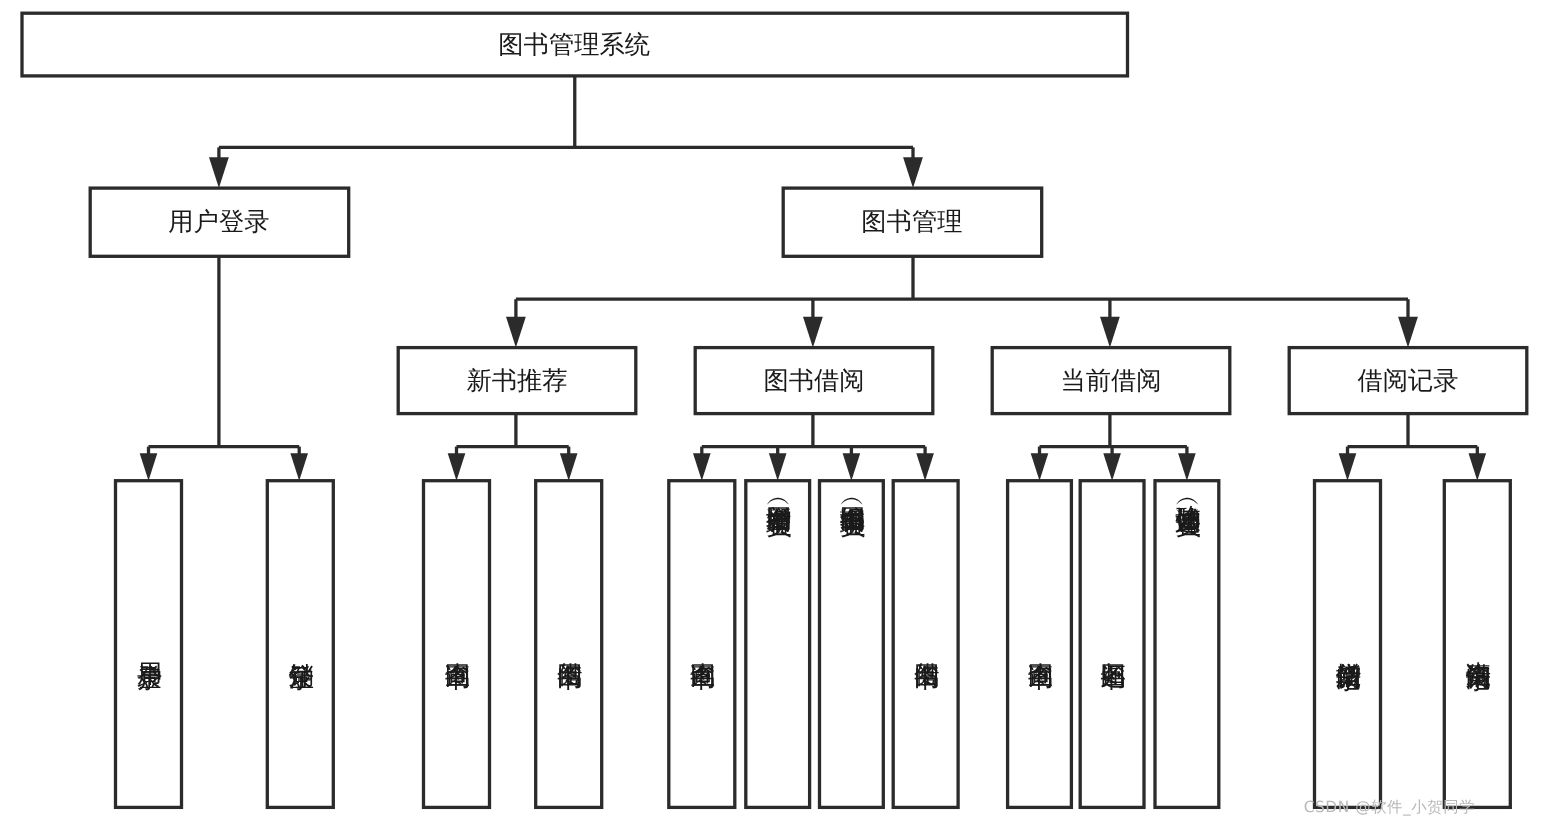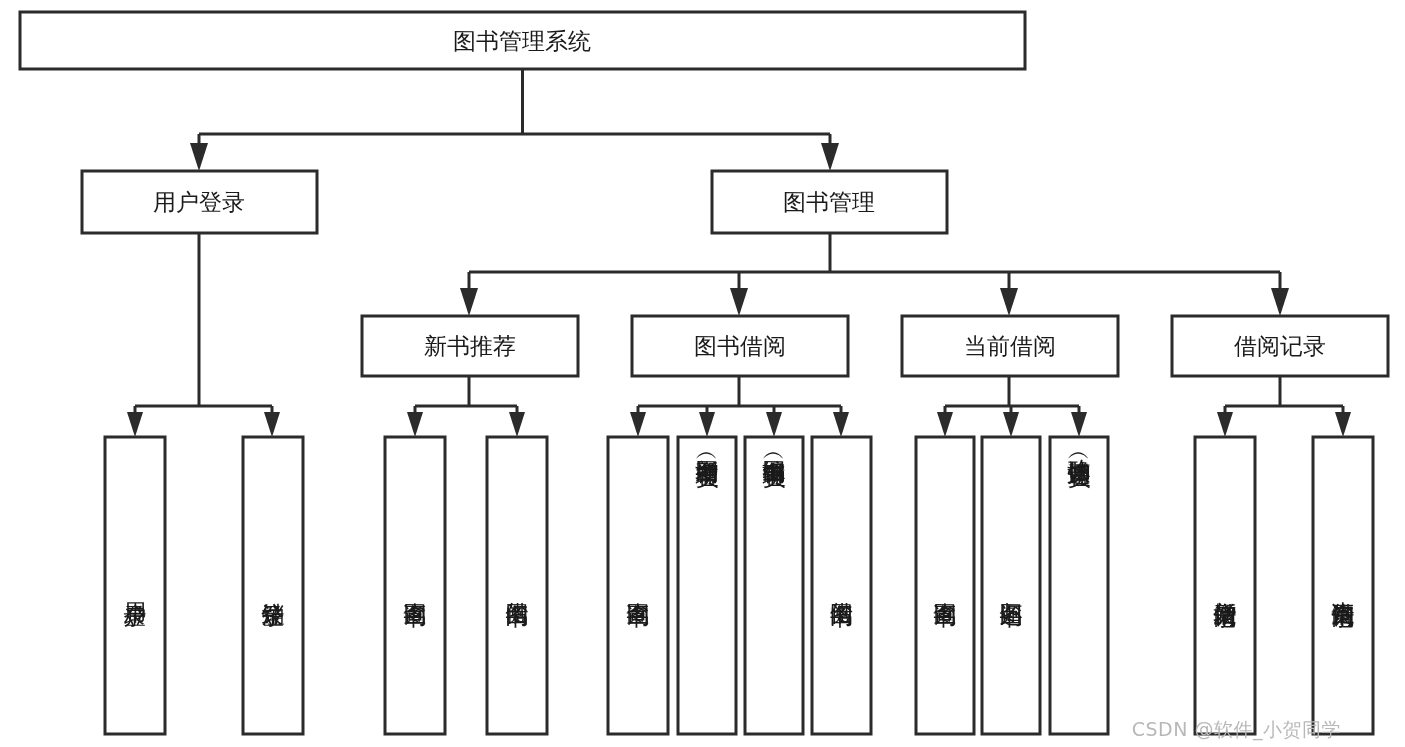--- a/index.html
+++ b/index.html
@@ -71,21 +71,21 @@
     color: #1a1a1a;
     letter-spacing: 1px;
     white-space: nowrap;
     text-align: center;
   }
   .watermark {
     position: absolute;
     right: 8px;
     bottom: 4px;
     font-family: "DejaVu Sans", "Liberation Sans", sans-serif;
-    font-size: 19px;
+    font-size: 14px;
     color: #b8b8b8;
     white-space: nowrap;
     letter-spacing: 0.5px;
   }
 </style>
 </head>
 <body>
 
 <div id="diagram-root">
 

